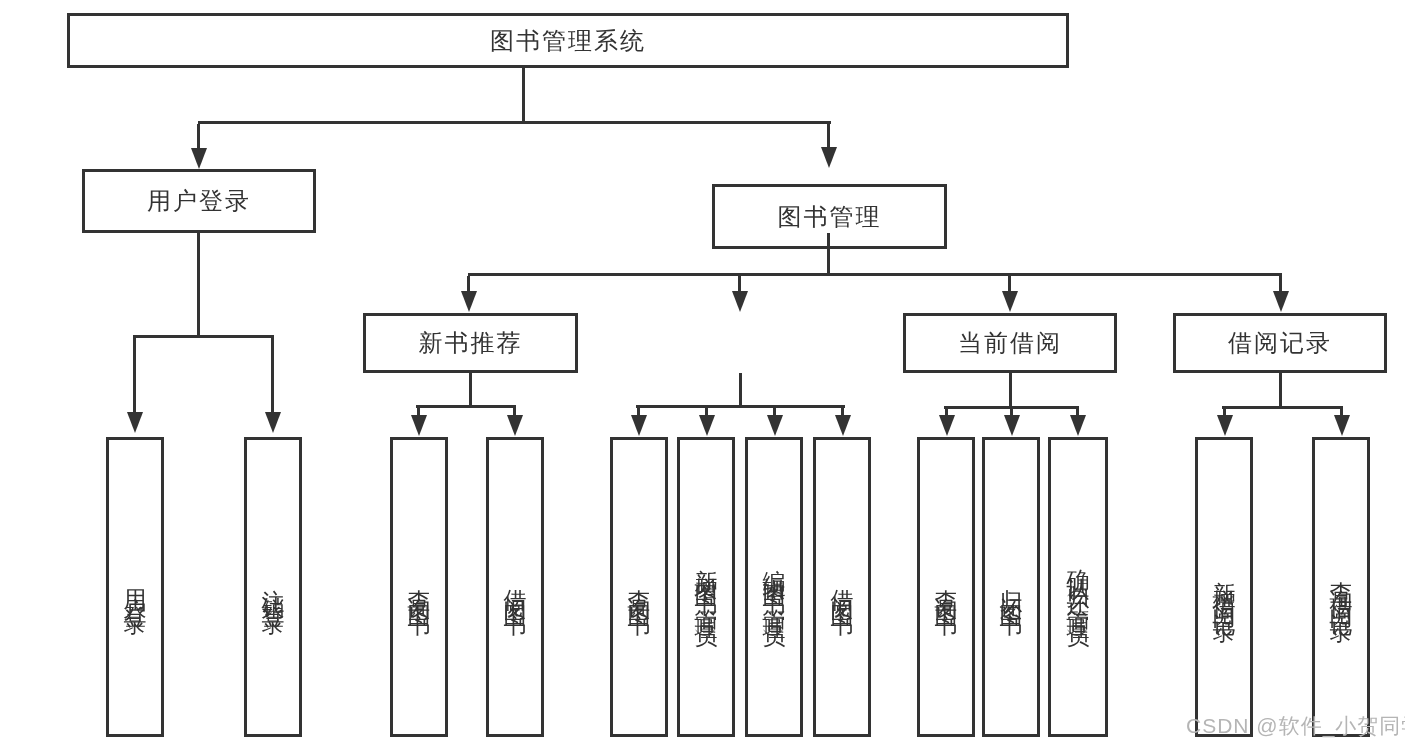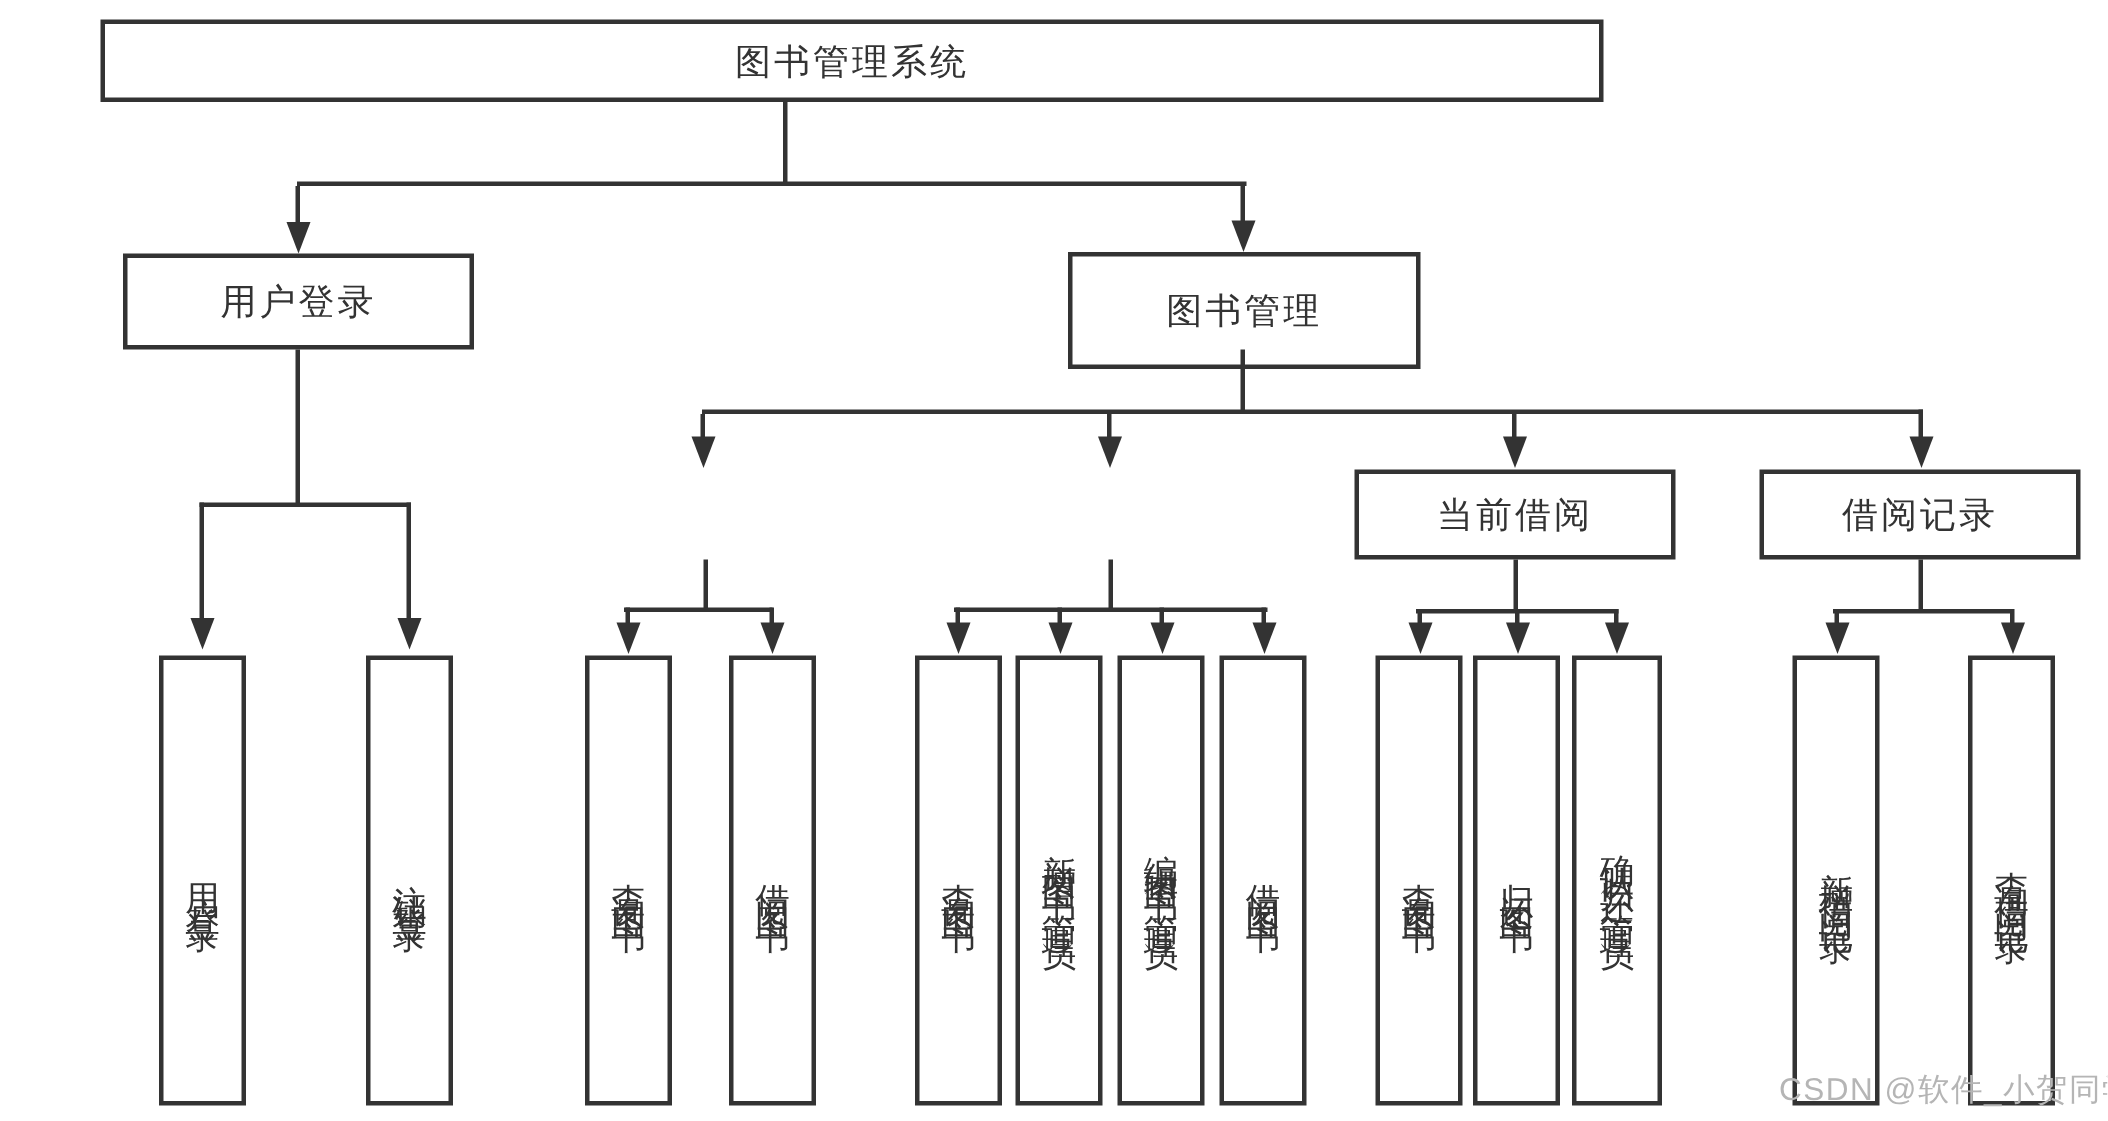--- a/index.html
+++ b/index.html
@@ -77,24 +77,27 @@
 <div class="canvas">
 
   <div class="hbox" style="left:23px; top:13px; width:1002px; height:55px;margin-left:44px;">
     <span>图书管理系统</span>
   </div>
 
   <div class="hbox" style="left:82px; top:169px; width:234px; height:64px;">
     <span>用户登录</span>
   </div>
 
-  <div class="hbox" style="left:712px; top:168px; width:235px; height:78px;">
+  <div class="hbox" style="left:712px; top:184px; width:235px; height:65px;">
     <span>图书管理</span>
   </div>
 
+  <div class="hbox" style="left:363px; top:313px; width:215px; height:60px;">
+    <span>新书推荐</span>
+  </div>
 
 
   <div class="hbox" style="left:903px; top:313px; width:214px; height:60px;">
     <span>当前借阅</span>
   </div>
 
   <div class="hbox" style="left:1173px; top:313px; width:214px; height:60px;">
     <span>借阅记录</span>
   </div>
 

